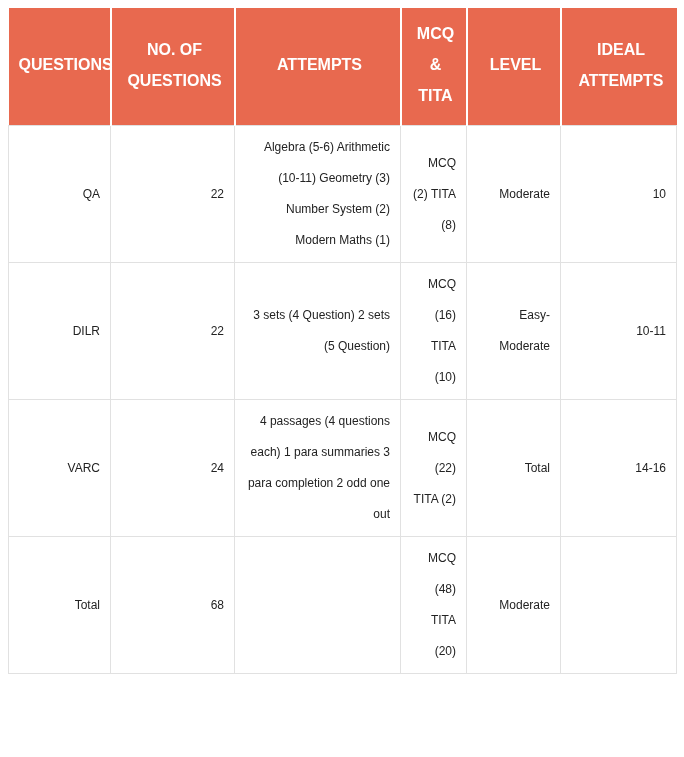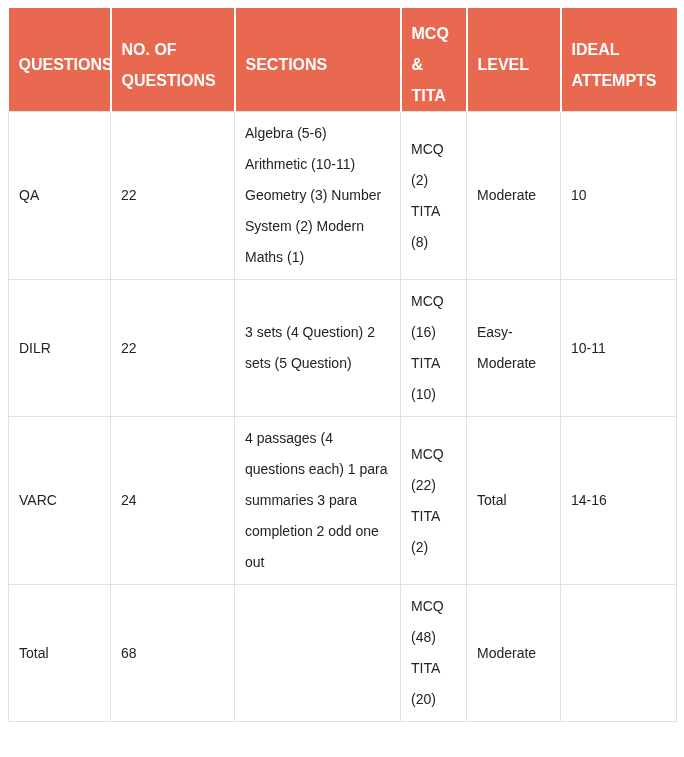--- a/index.html
+++ b/index.html
@@ -27,34 +27,34 @@
   col.c2{width:124px;}
   col.c3{width:166px;}
   col.c4{width:66px;}
   col.c5{width:94px;}
   col.c6{width:116px;}
   th{
     background:var(--header-bg);
     color:var(--header-text);
     font-size:16px;
     font-weight:bold;
-    text-align:left;
+    text-align:center;
     vertical-align:middle;
-    padding:10px 6px 0 10px;
+    padding:10px 6px 14px 10px;
     line-height:31px;
     border:none;
   }
   th + th{
     border-left:2px solid #ffffff;
   }
   td{
     color:var(--body-text);
-    font-size:14px;
+    font-size:12px;
     font-weight:normal;
-    text-align:left;
+    text-align:right;
     vertical-align:middle;
     padding:6px 10px;
     line-height:31px;
     border:1px solid var(--border);
     word-wrap:break-word;
   }
 </style>
 </head>
 <body>
 
@@ -65,21 +65,21 @@
         <col class="c2">
         <col class="c3">
         <col class="c4">
         <col class="c5">
         <col class="c6">
     </colgroup>
     <thead>
       <tr>
         <th>QUESTIONS</th>
         <th>NO. OF QUESTIONS</th>
-        <th>SECTIONS</th>
+        <th>ATTEMPTS</th>
         <th>MCQ &amp; TITA</th>
         <th>LEVEL</th>
         <th>IDEAL ATTEMPTS</th>
       </tr>
     </thead>
     <tbody>
       <tr>
         <td>QA</td>
         <td>22</td>
         <td>Algebra (5-6) Arithmetic (10-11) Geometry (3) Number System (2) Modern Maths (1)</td>

